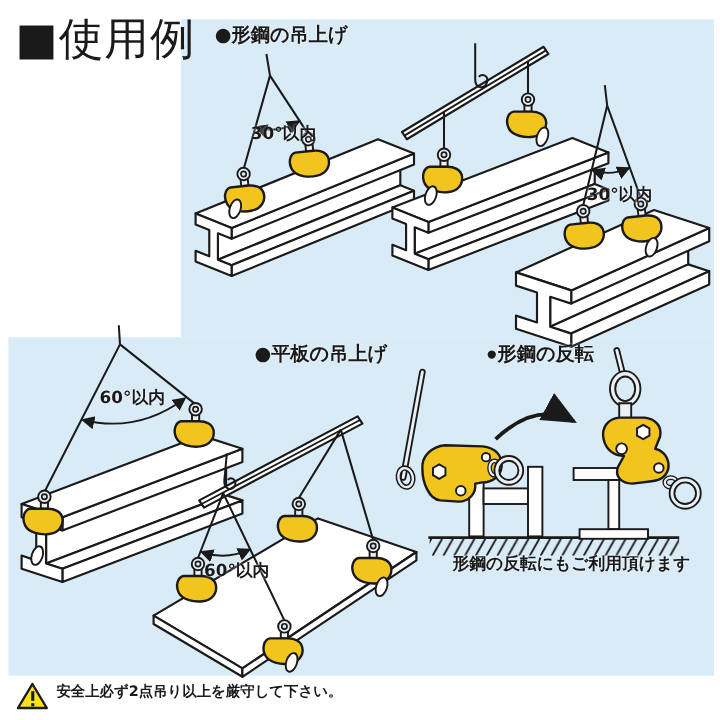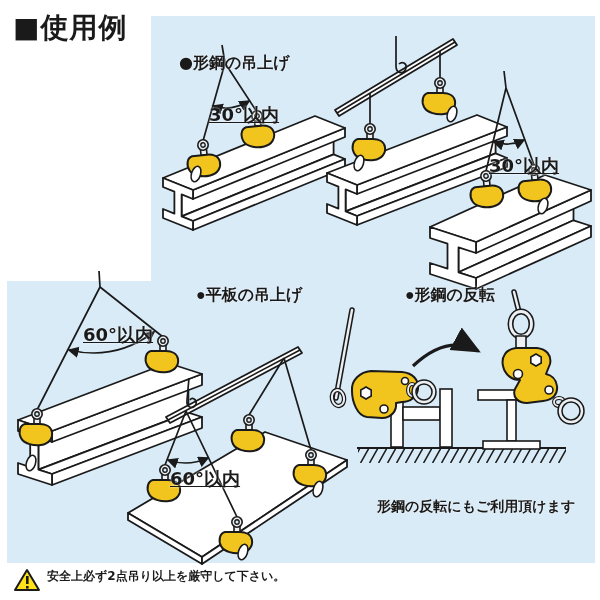--- a/index.html
+++ b/index.html
@@ -11,23 +11,23 @@
   }
   html,body{margin:0;padding:0;}
   body{
     width:600px;height:600px;position:relative;background:#ffffff;
     font-family:"DejaVu Sans","Liberation Sans",sans-serif;color:var(--ink);
     overflow:hidden;
   }
   .panel{position:absolute;background:var(--panel);}
   .txt{position:absolute;font-weight:bold;white-space:nowrap;line-height:1.1;
        text-shadow:0 0 2px rgba(255,255,255,.9);}
-  .title{font-size:28px;font-weight:700;letter-spacing:1px;text-shadow:none;}
+  .title{font-size:37px;font-weight:400;letter-spacing:1px;text-shadow:none;}
   .heading{font-size:16px;}
-  .angle{font-size:18px;text-decoration:underline;}
+  .angle{font-size:14px;}
   .caption{font-size:14px;}
   .warning-text{font-size:12px;text-shadow:none;}
   svg.art{position:absolute;left:0;top:0;}
   .f{fill:#fff;stroke:var(--ink);stroke-width:1.8;stroke-linejoin:round;}
   .s{fill:none;stroke:var(--ink);stroke-width:1.7;}
   .arc{fill:none;stroke:var(--ink);stroke-width:1.6;}
   .cb{fill:var(--yellow);stroke:var(--ink);stroke-width:2;stroke-linejoin:round;}
   .mt{fill:var(--metal);stroke:var(--ink);stroke-width:1.6;}
   .hole{fill:var(--panel);stroke:var(--ink);stroke-width:1.4;}
   .wh{fill:#fff;stroke:var(--ink);stroke-width:1.6;}
@@ -195,29 +195,29 @@
       <ellipse cx="559" cy="402" rx="5" ry="4" fill="none" stroke="#1a1a1a" stroke-width="4"></ellipse>
       <ellipse cx="559" cy="402" rx="5" ry="4" fill="none" stroke="#EDF0F3" stroke-width="1.8"></ellipse>
       <circle cx="571" cy="411" r="11" fill="none" stroke="#1a1a1a" stroke-width="5.5"></circle>
       <circle cx="571" cy="411" r="11" fill="none" stroke="#EDF0F3" stroke-width="2.4"></circle>
     </g>
   </g>
 </svg>
 
 <div class="txt title" style="left:13px;top:13px;">■使用例</div>
 
-<div class="txt heading" style="left:179px;top:20px;margin-top:34px;">●形鋼の吊上げ</div>
-<div class="txt heading" style="left:196px;top:286px;font-family:Liberation Serif, serif;">●平板の吊上げ</div>
+<div class="txt heading" style="left:179px;top:20px;">●形鋼の吊上げ</div>
+<div class="txt heading" style="left:212px;top:286px;">●平板の吊上げ</div>
 <div class="txt heading" style="left:405px;top:288px;font-family:Liberation Mono, monospace;">●形鋼の反転</div>
 
 <div class="txt angle" style="left:209px;top:105px;">30°以内</div>
 <div class="txt angle" style="left:489px;top:156px;">30°以内</div>
 <div class="txt angle" style="left:83px;top:325px;">60°以内</div>
 <div class="txt angle" style="left:170px;top:469px;">60°以内</div>
 
-<div class="txt caption" style="left:377px;top:463px;margin-top:36px;">形鋼の反転にもご利用頂けます</div>
+<div class="txt caption" style="left:377px;top:463px;">形鋼の反転にもご利用頂けます</div>
 
 <svg width="28" height="24" style="position:absolute;left:13px;top:568px;">
   <polygon points="14,2 26,22 2,22" fill="#FFE11A" stroke="#1a1a1a" stroke-width="2" stroke-linejoin="round"></polygon>
   <rect x="13" y="8" width="2.6" height="8" fill="#1a1a1a"></rect>
   <rect x="13" y="18" width="2.6" height="2.6" fill="#1a1a1a"></rect>
 </svg>
 <div class="txt warning-text" style="left:47px;top:570px;">安全上必ず2点吊り以上を厳守して下さい。</div>
 
 </body></html>

